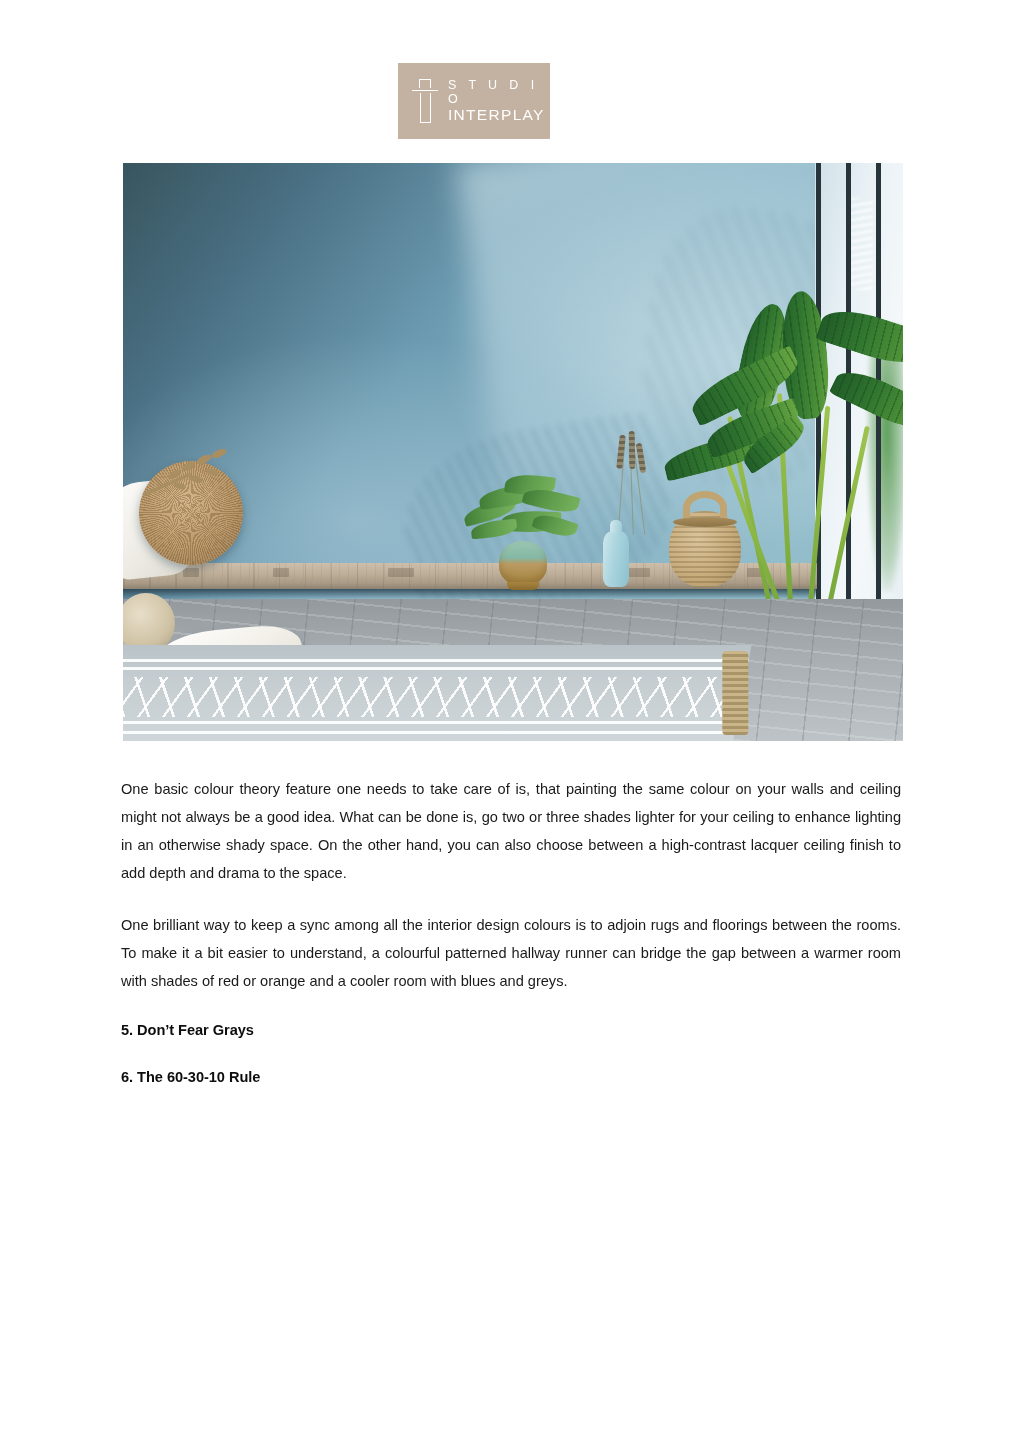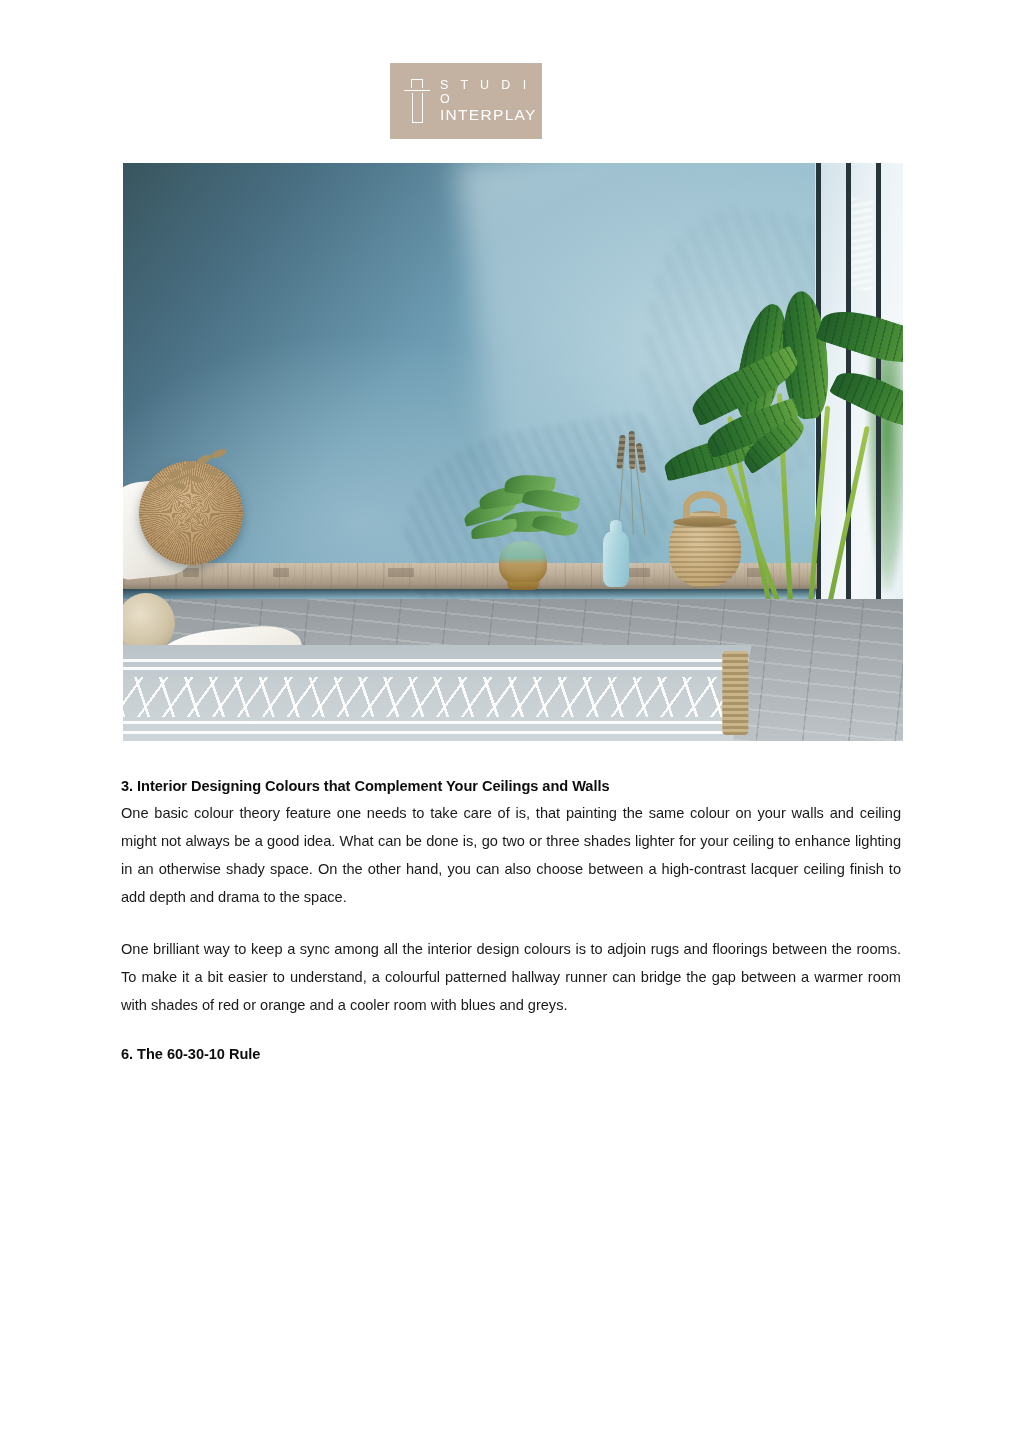--- a/index.html
+++ b/index.html
@@ -9,21 +9,21 @@
     height: 1446px;
     background: #ffffff;
     font-family: "Liberation Sans", sans-serif;
     position: relative;
     overflow: hidden;
   }
 
   
   .logo-wrap {
     position: absolute;
-    top: 63px; left: 0; width: 932px;
+    top: 63px; left: 8px; width: 932px;
     display: flex; justify-content: center;
   }
   .logo-box {
     width: 152px; height: 76px;
     background: #c3b2a2;
     display: flex; align-items: center;
     padding-left: 14px;
     gap: 10px;
   }
   .logo-mark { position: relative; width: 26px; height: 52px; flex: none; }
@@ -462,28 +462,28 @@
     <div class="band" style="top:76px"></div>
     <div class="band" style="top:86px"></div>
     <div class="diamonds"></div>
     <div class="fringe"></div>
   </div>
 </div>
 
 <div class="content">
 
   <div class="sec">
-    <h2>3. Interior Designing Colours that Complement Your Ceilings and Walls</h2>
     <p>One basic colour theory feature one needs to take care of is, that painting the same colour on your walls and ceiling might not always be a good idea. What can be done is, go two or three shades lighter for your ceiling to enhance lighting in an otherwise shady space. On the other hand, you can also choose between a high-contrast lacquer ceiling finish to add depth and drama to the space.</p>
   </div>
 
   <div class="sec">
     <p>One brilliant way to keep a sync among all the interior design colours is to adjoin rugs and floorings between the rooms. To make it a bit easier to understand, a colourful patterned hallway runner can bridge the gap between a warmer room with shades of red or orange and a cooler room with blues and greys.</p>
   </div>
 
   <div class="sec">
+    <h2>5. Don’t Fear Grays</h2>
   </div>
 
   <div class="sec">
     <h2>6. The 60-30-10 Rule</h2>
   </div>
 
 </div>
 
 </body></html>

